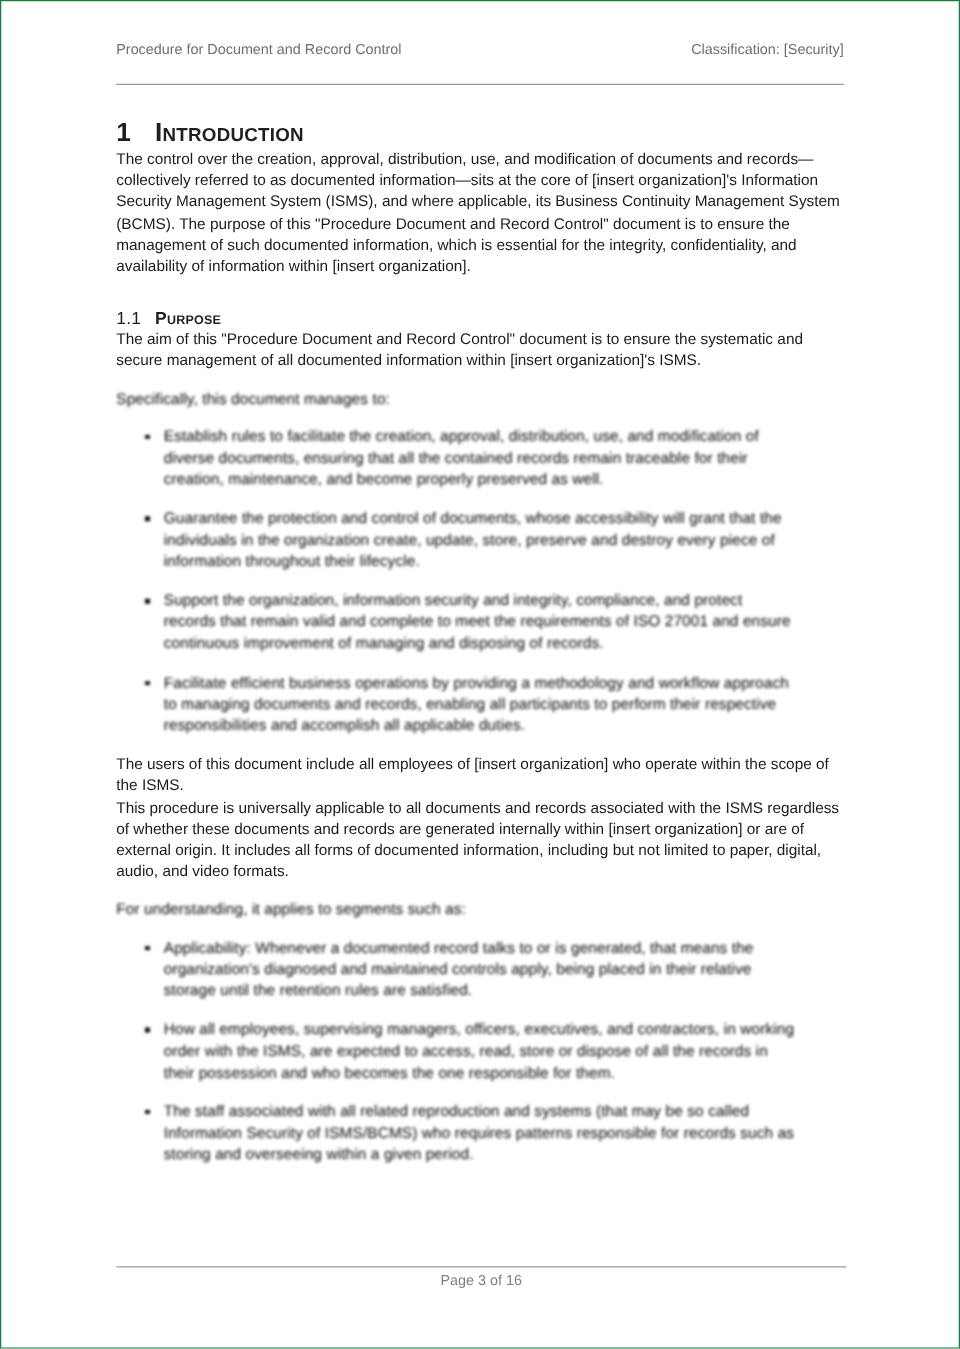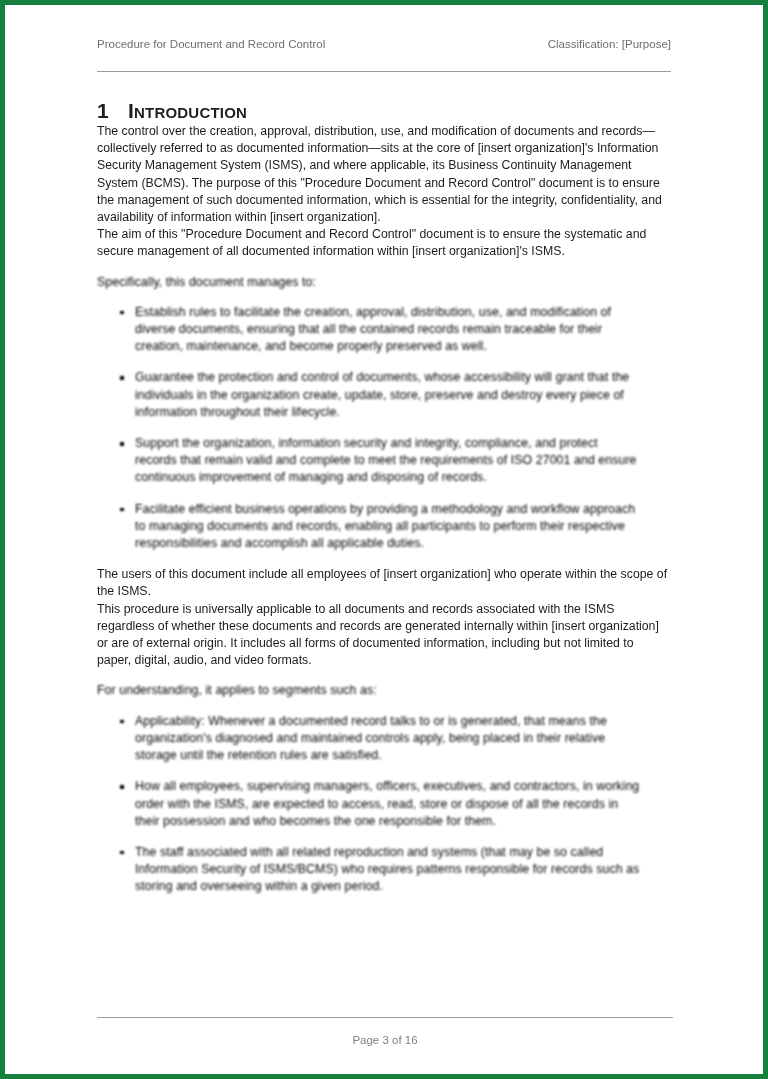--- a/index.html
+++ b/index.html
@@ -5,21 +5,21 @@
   * { margin: 0; padding: 0; box-sizing: border-box; }
   html, body { background: #ffffff; }
   body {
     width: 768px; height: 1079px;
     font-family: "Liberation Sans", sans-serif;
     position: relative;
   }
   .page {
     width: 768px; height: 1079px;
     background: #ffffff;
-    border: 5px solid #15803d;
+    border: 1px solid #15803d;
     position: relative;
     overflow: hidden;
   }
   .content {
     padding: 0 92px 0 92px;
     color: #1c1c1c;
   }
   
   .doc-header {
     display: flex;
@@ -97,41 +97,45 @@
   }
   
   .doc-footer {
     position: absolute;
     left: 92px; right: 90px;
     top: 1012px;
     border-top: 1px solid #9b9b9b;
     text-align: center;
     color: #808080;
     font-size: 11.5px;
-    padding-top: 16px;
+    padding-top: 5px;
   }
 </style>
 </head>
 <body>
 
 <div class="page">
   <div class="content">
 
     <div class="doc-header">
       <span>Procedure for Document and Record Control</span>
-      <span>Classification: [Purpose]</span>
+      <span>Classification: [Security]</span>
     </div>
 
     <div class="h1">
       <span class="num">1</span>
       <span>Introduction</span>
     </div>
 
     <p class="para">The control over the creation, approval, distribution, use, and modification of documents and records—collectively referred to as documented information—sits at the core of [insert organization]'s Information Security Management System (ISMS), and where applicable, its Business Continuity Management System (BCMS). The purpose of this "Procedure Document and Record Control" document is to ensure the management of such documented information, which is essential for the integrity, confidentiality, and availability of information within [insert organization].</p>
 
+    <div class="h2" style="margin-top:24px;">
+      <span class="num">1.1</span>
+      <span>Purpose</span>
+    </div>
 
     <p class="para">The aim of this "Procedure Document and Record Control" document is to ensure the systematic and secure management of all documented information within [insert organization]'s ISMS.</p>
 
     <p class="lead blurred">Specifically, this document manages to:</p>
 
     <ul class="bullets">
       <li class="blurred">Establish rules to facilitate the creation, approval, distribution, use, and modification of diverse documents, ensuring that all the contained records remain traceable for their creation, maintenance, and become properly preserved as well.</li>
       <li class="blurred">Guarantee the protection and control of documents, whose accessibility will grant that the individuals in the organization create, update, store, preserve and destroy every piece of information throughout their lifecycle.</li>
       <li class="blurred">Support the organization, information security and integrity, compliance, and protect records that remain valid and complete to meet the requirements of ISO 27001 and ensure continuous improvement of managing and disposing of records.</li>
       <li class="blurred">Facilitate efficient business operations by providing a methodology and workflow approach to managing documents and records, enabling all participants to perform their respective responsibilities and accomplish all applicable duties.</li>

